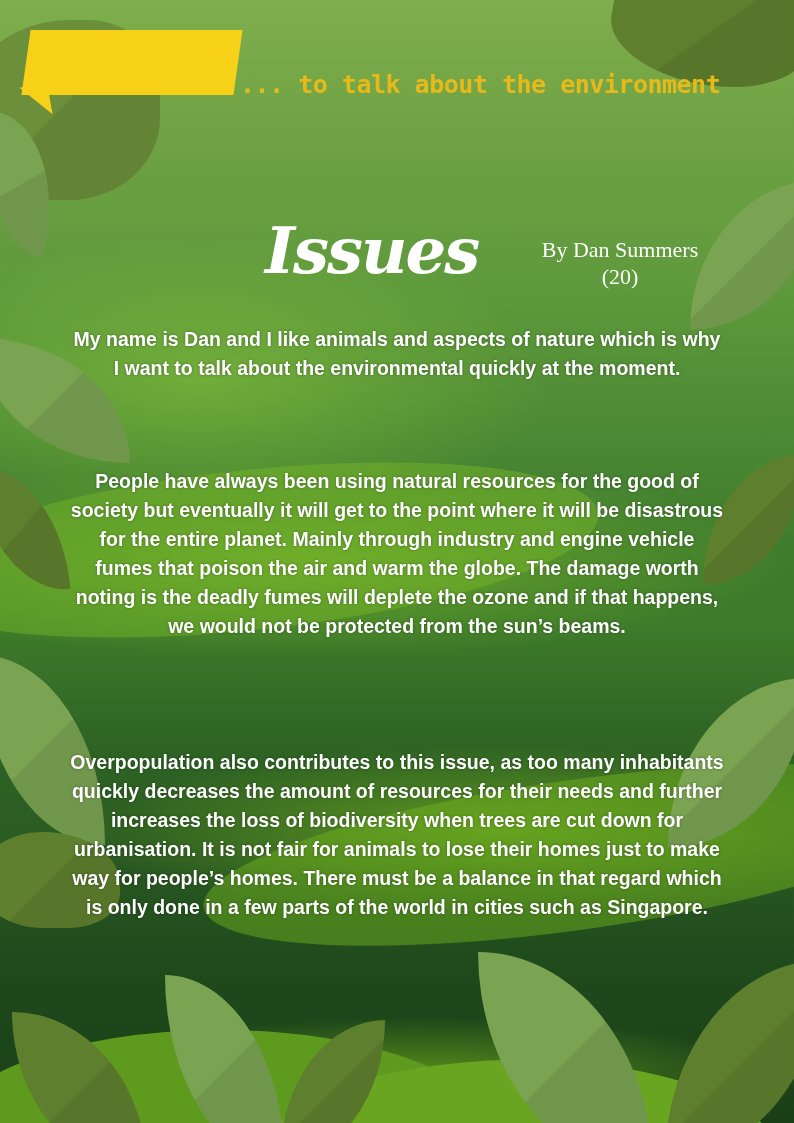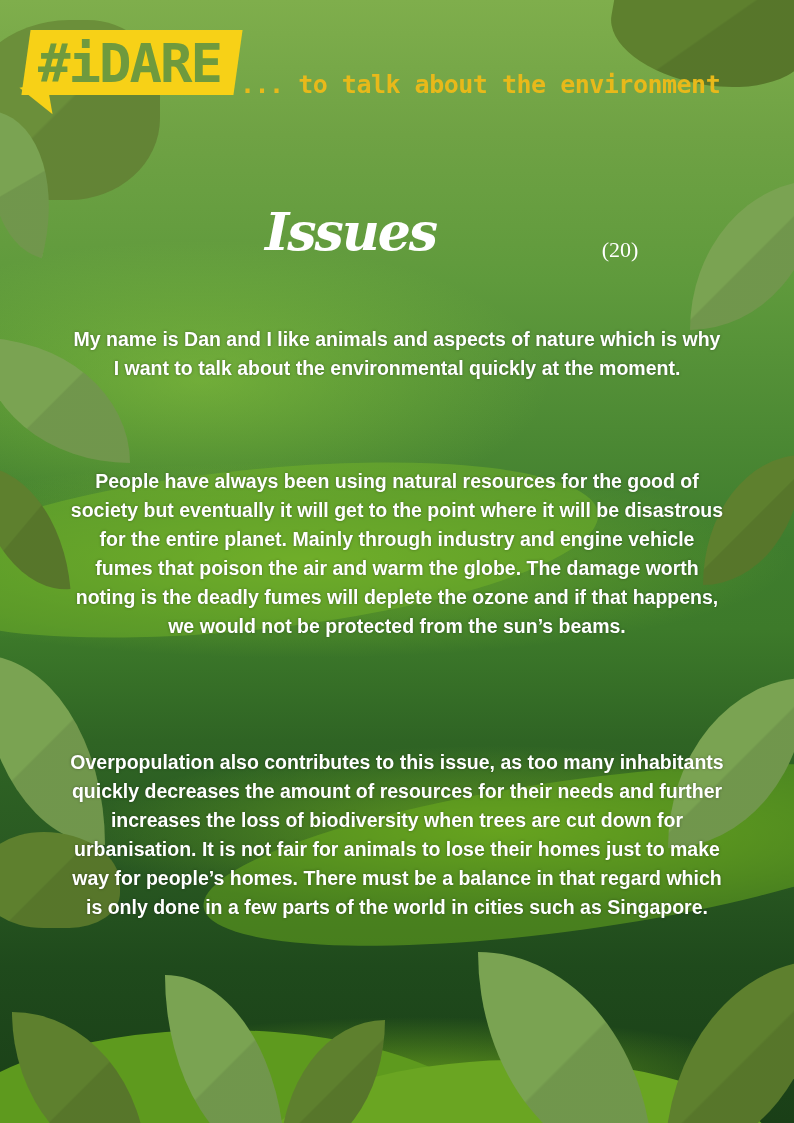--- a/index.html
+++ b/index.html
@@ -19,21 +19,21 @@
   .l1{background:#7aa352;}
   .l2{background:#6b8f3a;}
   .l3{background:#5e802e;}
   .logo{position:absolute;left:12px;top:30px;width:226px;height:88px;}
   .logo-box{position:absolute;left:14px;top:0;width:212px;height:65px;background:#f7d117;
     transform:skewX(-8deg);}
   .logo-tail{position:absolute;left:10px;top:55px;width:0;height:0;border-left:28px solid transparent;border-right:0 solid transparent;border-top:32px solid #f7d117;transform:rotate(-10deg);}
   .logo-text{position:absolute;left:26px;top:4px;font-family:"DejaVu Sans Mono",monospace;font-weight:bold;font-size:54px;letter-spacing:-2px;color:#6f9a3d;line-height:60px;}
   .tagline{position:absolute;left:240px;top:70px;font-family:"DejaVu Sans Mono",monospace;font-weight:bold;font-size:25px;color:#e8b91a;letter-spacing:-0.5px;white-space:nowrap;}
   .title1{position:absolute;left:88px;top:112px;width:610px;text-align:center;font-family:"DejaVu Serif",serif;font-style:italic;font-weight:bold;font-size:86px;color:#fff;letter-spacing:-2px;line-height:100px;}
-  .title2{position:absolute;left:265px;top:187px;font-family:"DejaVu Serif",serif;font-style:italic;font-weight:bold;font-size:52px;color:#fff;letter-spacing:-2px;line-height:90px;}
+  .title2{position:absolute;left:265px;top:206px;font-family:"DejaVu Serif",serif;font-style:italic;font-weight:bold;font-size:64px;color:#fff;letter-spacing:-2px;line-height:90px;}
   .byline{position:absolute;left:532px;top:236px;width:176px;text-align:center;font-family:"Liberation Serif",serif;font-size:22px;color:#fff;line-height:27px;}
   .para{position:absolute;left:70px;width:654px;text-align:center;font-family:"Liberation Sans",sans-serif;font-weight:bold;font-size:19.5px;color:#fff;line-height:29px;text-shadow:0 0 3px rgba(0,0,0,0.35);}
   .p1{top:325px;}
   .p2{top:447px;margin-top:20px;}
   .p3{top:748px;}
 </style>
 </head>
 <body>
 
 <div class="page">
@@ -56,27 +56,27 @@
 
   <div class="leaf l3" style="left:12px;top:1012px;width:135px;height:160px;border-radius:0 100% 0 100%;"></div>
   <div class="leaf l1" style="left:165px;top:975px;width:120px;height:190px;border-radius:0 100% 0 100%;"></div>
   <div class="leaf l3" style="left:280px;top:1020px;width:105px;height:140px;border-radius:100% 0 100% 0;"></div>
   <div class="leaf l1" style="left:478px;top:952px;width:175px;height:220px;border-radius:0 100% 0 100%;"></div>
   <div class="leaf l3" style="left:665px;top:960px;width:160px;height:200px;border-radius:100% 0 100% 0;"></div>
 
   <div class="logo">
     <div class="logo-tail"></div>
     <div class="logo-box"></div>
-    <div class="logo-text">#iDARE</div>
   </div>
   <div class="tagline">... to talk about the environment</div>
 
   <div class="title2">Issues</div>
 
   <div class="byline">
+    <div>By Dan Summers</div>
     <div>(20)</div>
   </div>
 
   <div class="para p1">My name is Dan and I like animals and aspects of nature which is why I want to talk about the environmental quickly at the moment.</div>
   <div class="para p2">People have always been using natural resources for the good of society but eventually it will get to the point where it will be disastrous for the entire planet. Mainly through industry and engine vehicle fumes that poison the air and warm the globe. The damage worth noting is the deadly fumes will deplete the ozone and if that happens, we would not be protected from the sun’s beams.</div>
   <div class="para p3">Overpopulation also contributes to this issue, as too many inhabitants quickly decreases the amount of resources for their needs and further increases the loss of biodiversity when trees are cut down for urbanisation. It is not fair for animals to lose their homes just to make way for people’s homes. There must be a balance in that regard which is only done in a few parts of the world in cities such as Singapore.</div>
 
 </div>
 
 </body></html>

